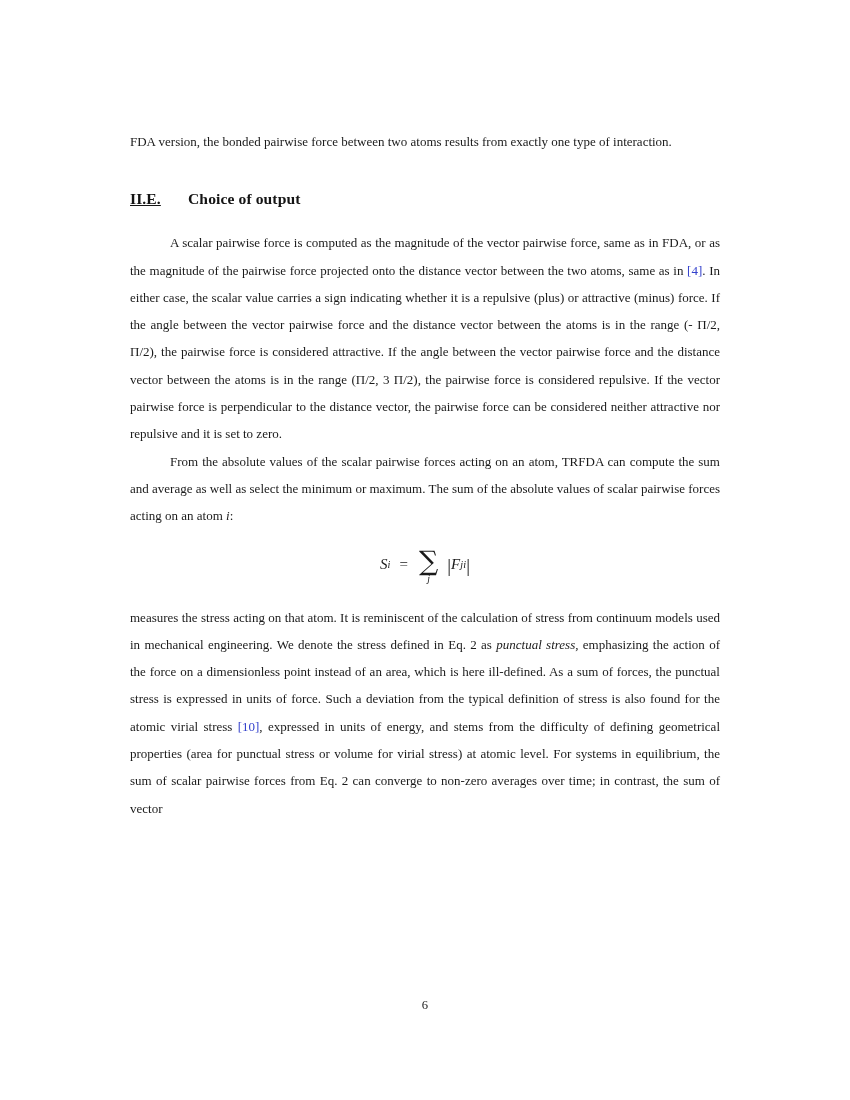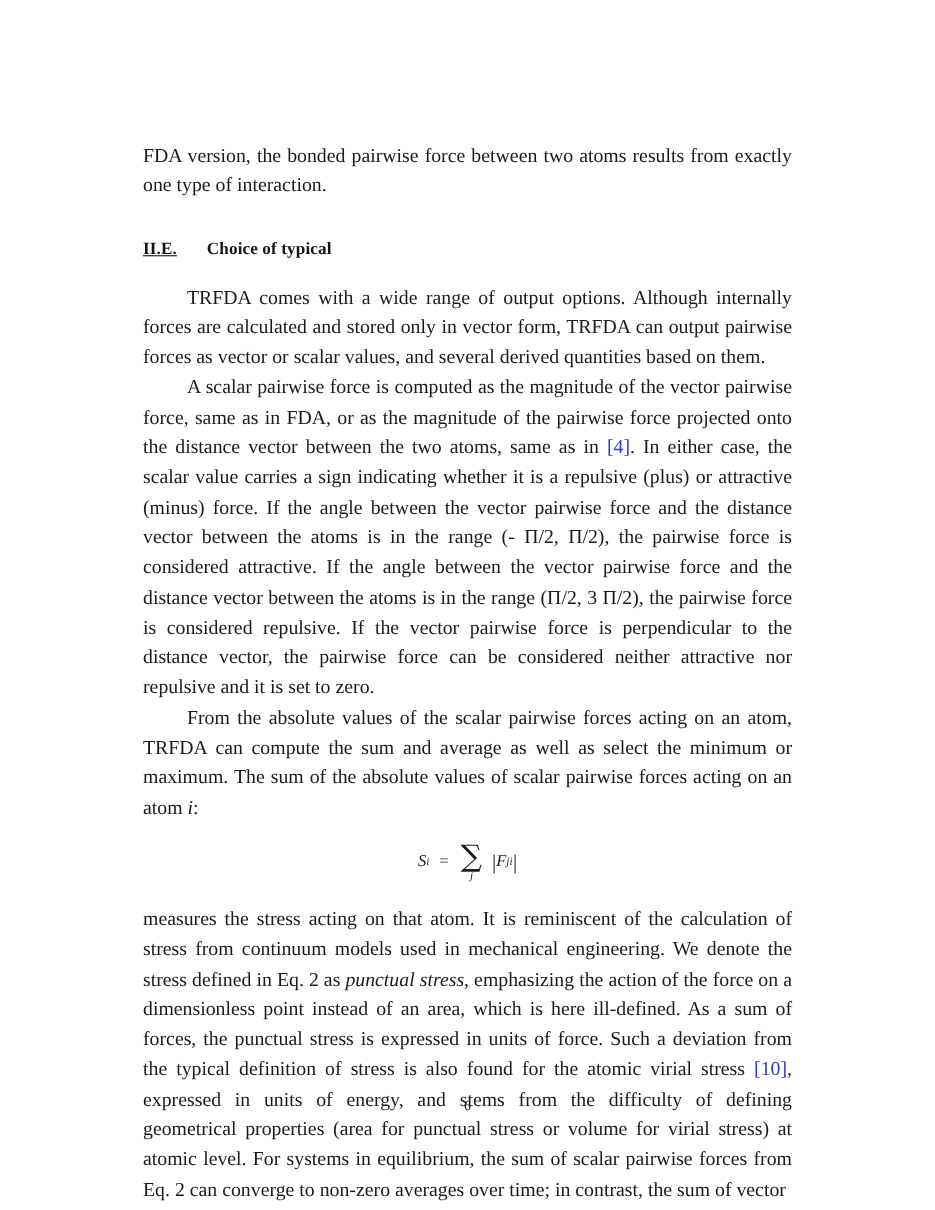--- a/index.html
+++ b/index.html
@@ -23,21 +23,21 @@
     background: #ffffff;
   }
   .content {
     position: absolute;
     left: 130px;
     top: 128px;
     width: 590px;
   }
   p.body-par {
     margin: 0;
-    font-size: 18px;
+    font-size: 13px;
     line-height: 27.3px;
     text-align: justify;
     text-justify: inter-word;
     color: #1a1a1a;
     -webkit-font-smoothing: antialiased;
   }
   p.indent {
     text-indent: 40px;
   }
   h2.section-heading {
@@ -136,26 +136,25 @@
 
 <div class="page">
 
   <div class="content">
 
     <p class="body-par">FDA version, the bonded pairwise force between two atoms results from exactly one type of interaction.</p>
 
     <div class="gap-before-heading"></div>
 
     <h2 class="section-heading">
-      <span class="sec-num">II.E.</span><span>Choice of typical</span>
+      <span class="sec-num">II.E.</span><span>Choice of output</span>
     </h2>
 
     <div class="gap-after-heading"></div>
 
-    <p class="body-par indent">TRFDA comes with a wide range of output options. Although internally forces are calculated and stored only in vector form, TRFDA can output pairwise forces as vector or scalar values, and several derived quantities based on them.</p>
 
     <p class="body-par indent"><span>A scalar pairwise force is computed as the magnitude of the vector pairwise force, same as in FDA, or as the magnitude of the pairwise force projected onto the distance vector between the two atoms, same as in </span><a class="cite" href="#">[4]</a><span>. In either case, the scalar value carries a sign indicating whether it is a repulsive (plus) or attractive (minus) force. If the angle between the vector pairwise force and the distance vector between the atoms is in the range (- Π/2, Π/2), the pairwise force is considered attractive. If the angle between the vector pairwise force and the distance vector between the atoms is in the range (Π/2, 3 Π/2), the pairwise force is considered repulsive. If the vector pairwise force is perpendicular to the distance vector, the pairwise force can be considered neither attractive nor repulsive and it is set to zero.</span></p>
 
     <p class="body-par indent"><span>From the absolute values of the scalar pairwise forces acting on an atom, TRFDA can compute the sum and average as well as select the minimum or maximum. The sum of the absolute values of scalar pairwise forces acting on an atom </span><em class="mi">i</em><span>:</span></p>
 
     <div class="eq-block">
       <div class="eq-inner">
         <span class="mi">S</span>
           <span class="sub">i</span>
         <span class="eq-eq">=</span>

